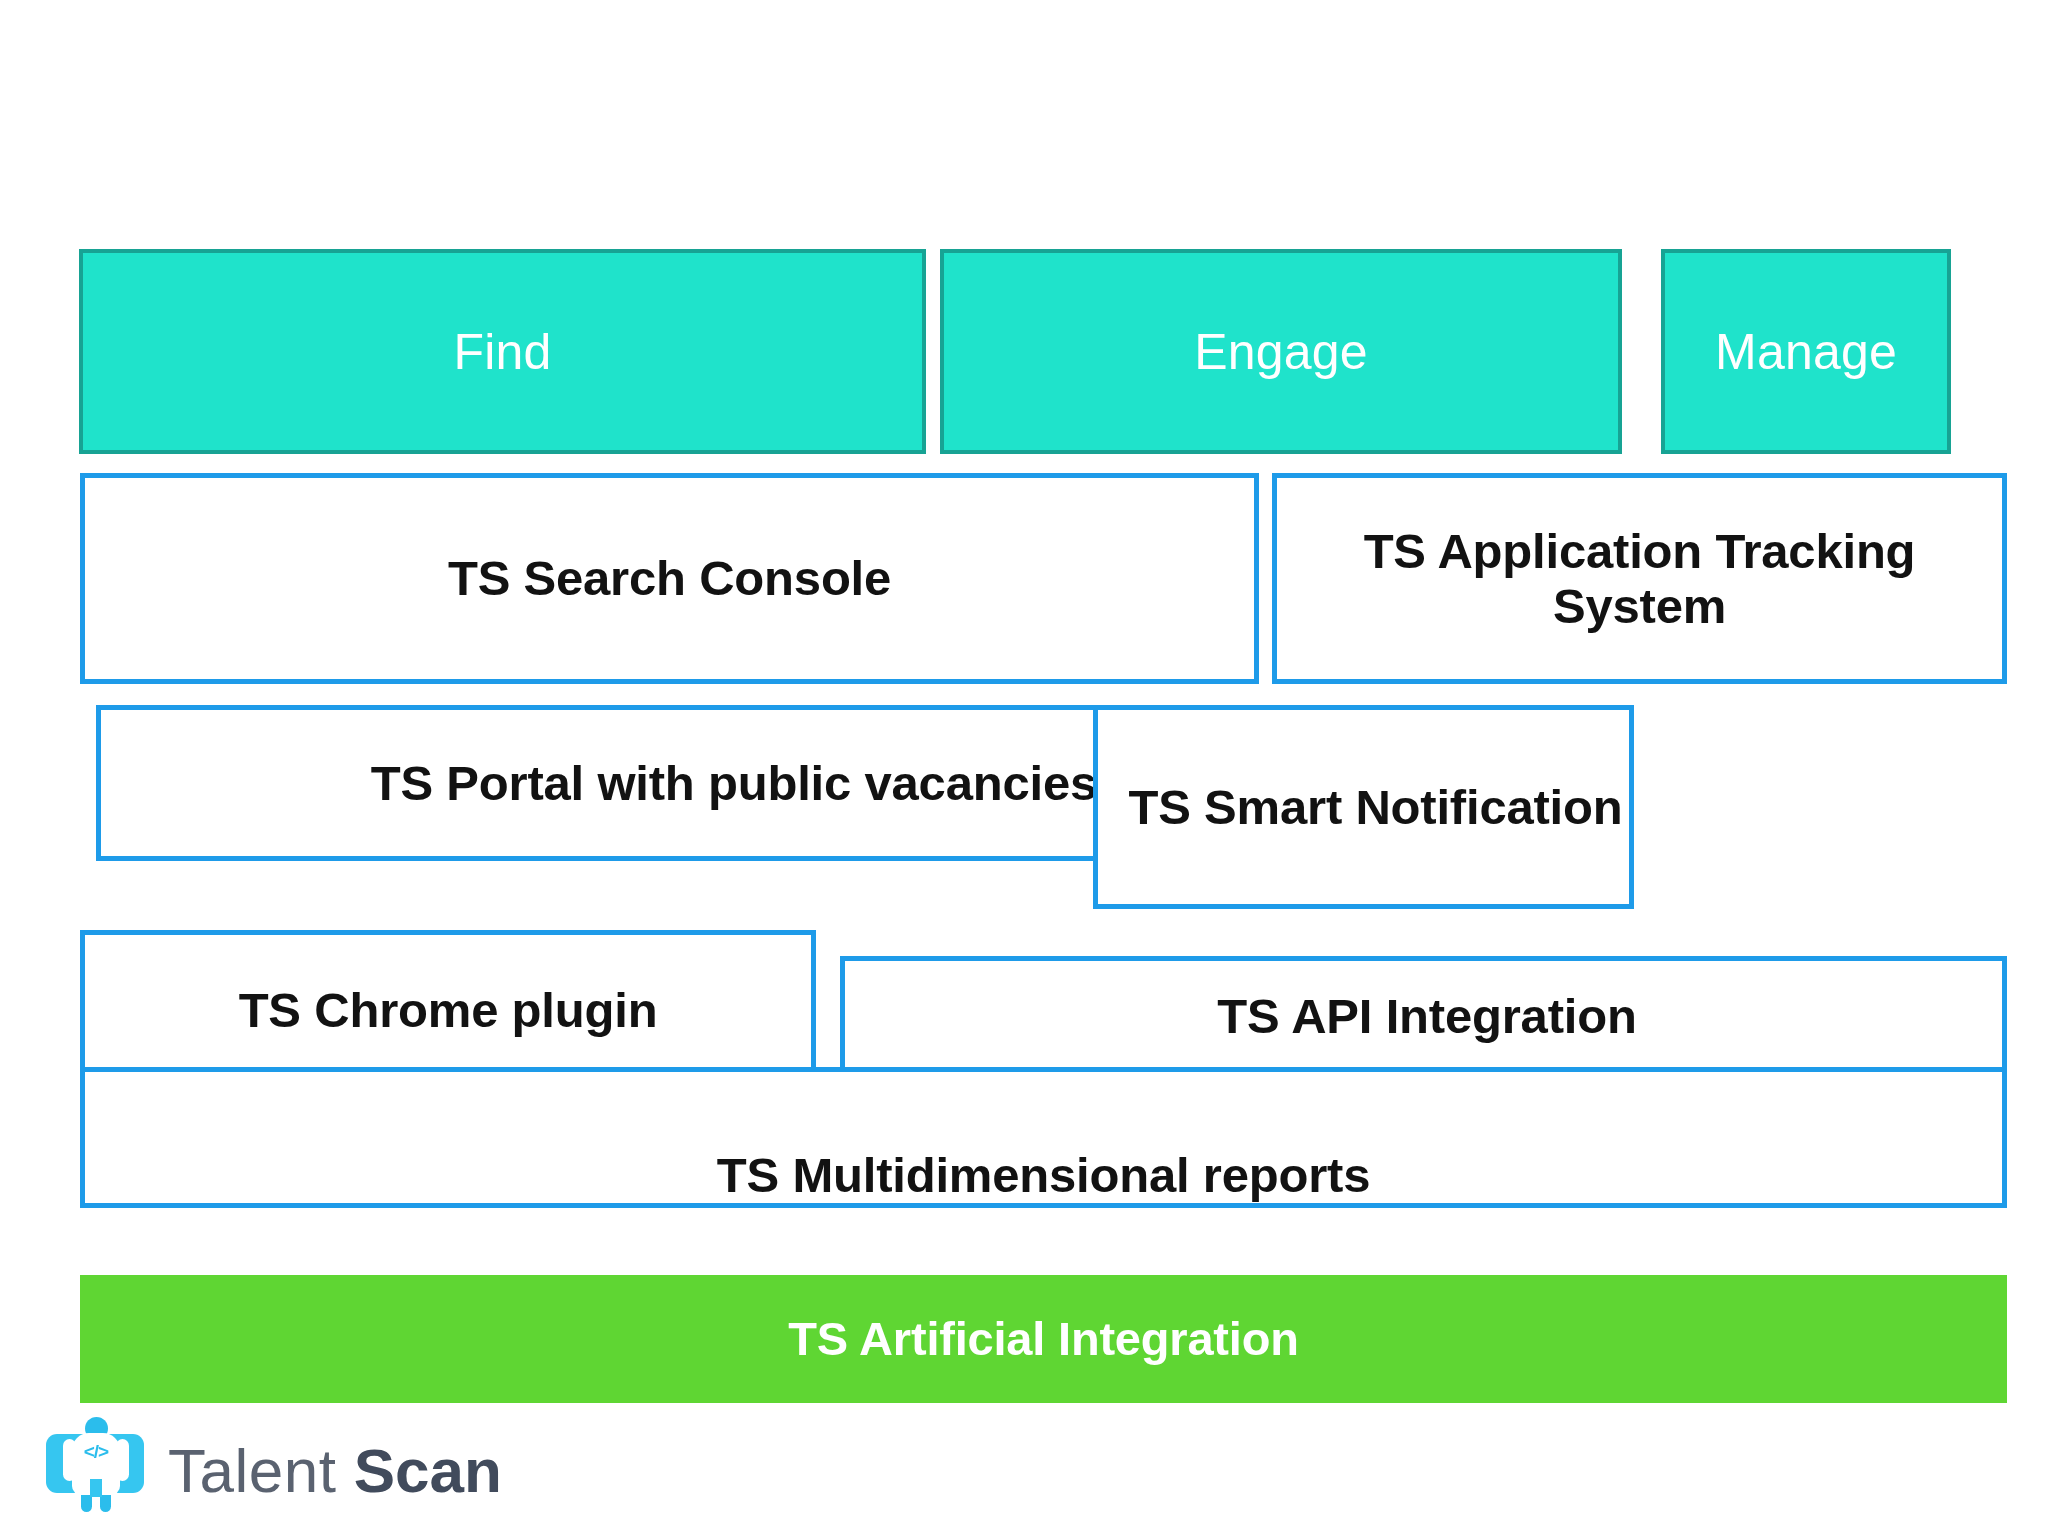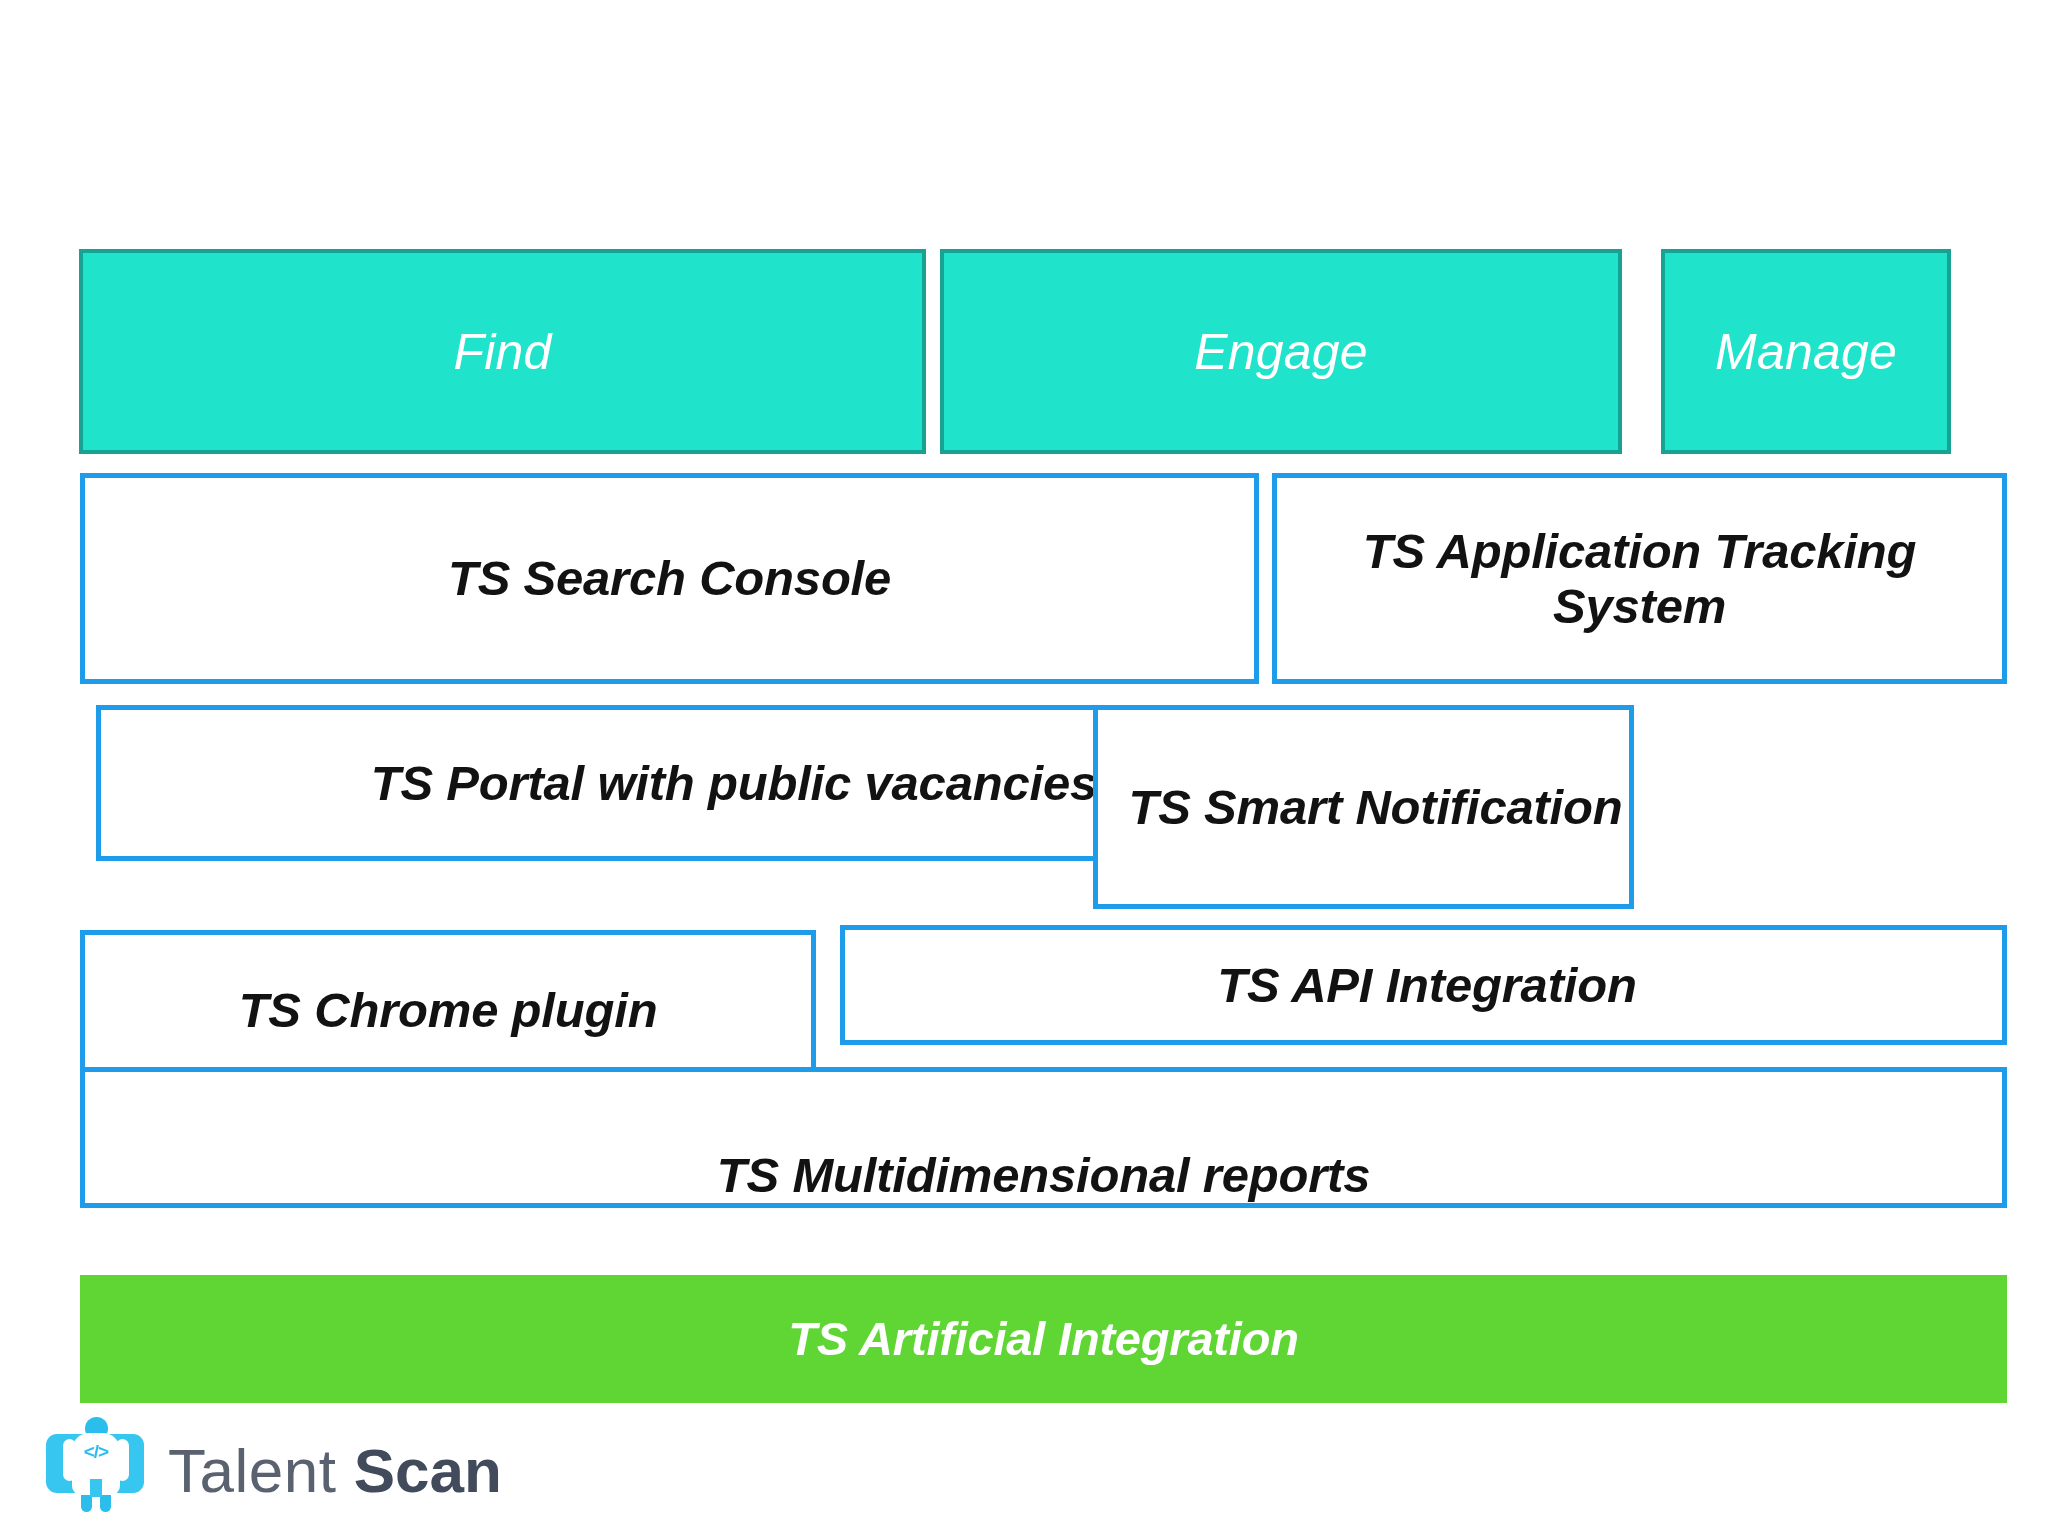--- a/index.html
+++ b/index.html
@@ -25,21 +25,20 @@
 
   
   .box {
     position: absolute;
     box-sizing: border-box;
     display: flex;
     align-items: center;
     justify-content: center;
     text-align: center;
     line-height: 1.12;
-    font-style: italic;
   }
 
   
   .pillar {
     background: #1FE3CB;
     border: 4px solid #17A394;
     color: #ffffff;
     font-size: 50px;
     font-weight: 400;
     letter-spacing: 0.2px;
@@ -70,21 +69,21 @@
   #pillar-engage  { left: 940px;  top: 249px;  width: 682px;  height: 205px; }
   #pillar-manage  { left: 1661px; top: 249px;  width: 290px;  height: 205px; }
 
   #feat-search-console { left: 80px;   top: 473px;  width: 1179px; height: 211px; }
   #feat-ats            { left: 1272px; top: 473px;  width: 735px;  height: 211px; }
 
   #feat-portal         { left: 96px;   top: 705px;  width: 1006px; height: 156px; justify-content: flex-end; }
   #feat-smart-notif    { left: 1093px; top: 705px;  width: 541px;  height: 204px; padding-left: 24px; }
 
   #feat-chrome-plugin  { left: 80px;   top: 930px;  width: 736px;  height: 161px; }
-  #feat-api            { left: 840px;  top: 925px;  width: 1167px; height: 120px; padding-left: 7px; }
+  #feat-api            { left: 840px;  top: 956px;  width: 1167px; height: 120px; padding-left: 7px; }
 
   #feat-reports        { left: 80px;   top: 1067px; width: 1927px; height: 141px; align-items: flex-end; }
 
   #bar-ai              { left: 80px;   top: 1275px; width: 1927px; height: 128px; }
 
   
   .logo {
     position: absolute;
     left: 40px;
     top: 1416px;

